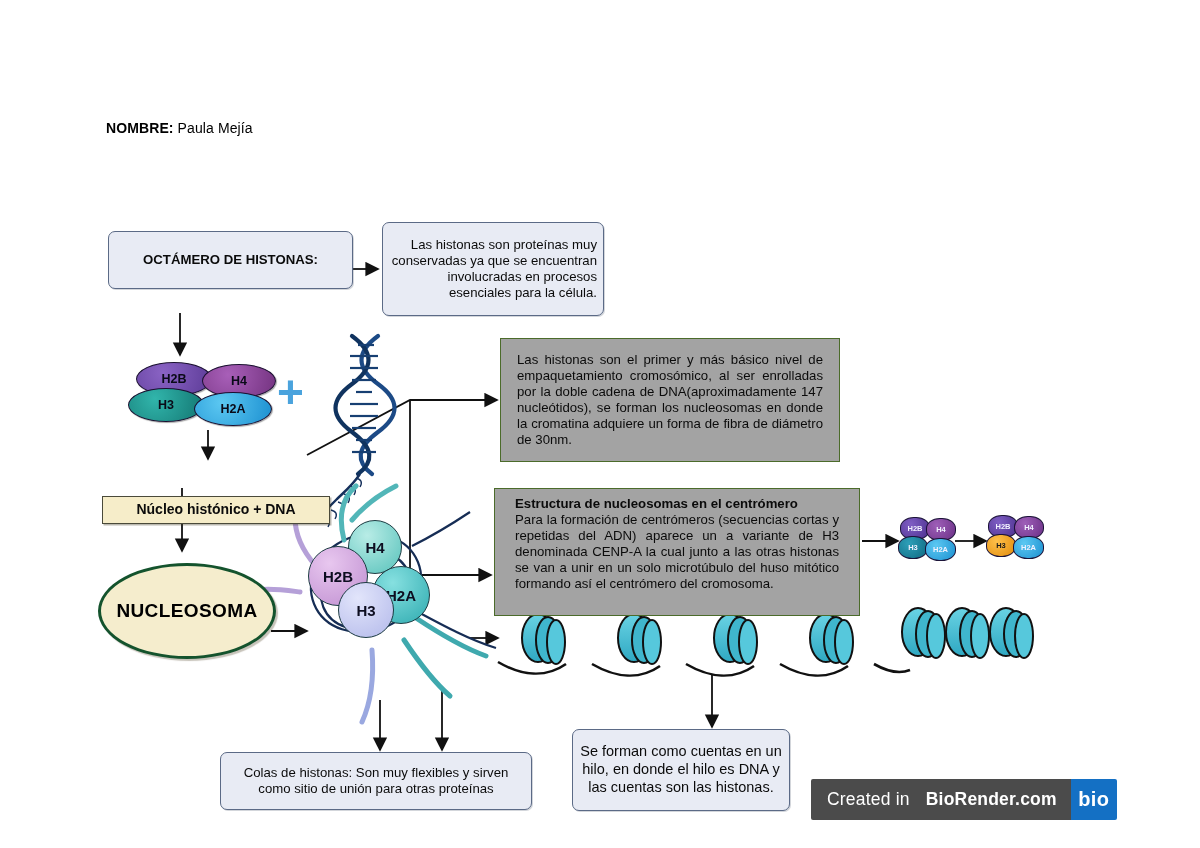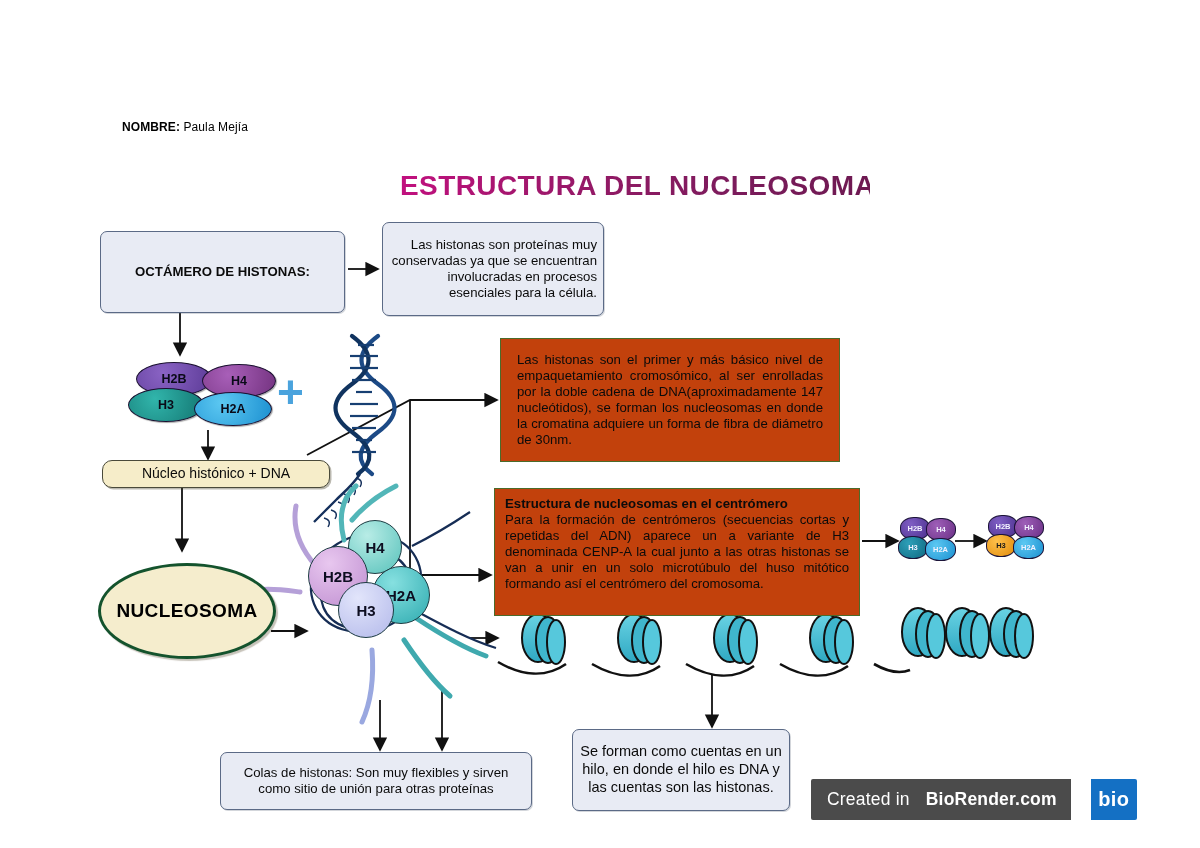--- a/index.html
+++ b/index.html
@@ -17,25 +17,24 @@
     height: 848px;
     background: #ffffff;
     overflow: hidden;
   }
 
   
   #nombre {
     position: absolute;
     left: 106px;
     top: 120px;
-    font-size: 12px;
+    font-size: 14px;
     color: #000;
     letter-spacing: 0.1px;
     white-space: nowrap;
-    margin-left: 16px;
   }
   #nombre .lbl { font-weight: bold; }
 
   #title {
     position: absolute;
     left: 400px;
     top: 170px;
     width: 470px;
     text-align: center;
     font-size: 28px;
@@ -63,34 +62,35 @@
   }
   .box .inner { width: 100%; padding: 0 6px; }
 
   .box-blue {
     background: #e8ebf4;
     border: 1.4px solid #5b6a86;
     border-radius: 7px;
     box-shadow: 1px 1px 0 rgba(80,90,110,.25);
   }
   .box-green {
-    background: #c2410c;
+    background: #a3a3a3;
     border: 1.6px solid #4b6b2a;
     text-align: justify;
   }
   .box-green .inner { text-align: justify; }
   .box-green .hd { font-weight: bold; display: block; text-align: left; }
 
   .box-yellow {
     background: #f6edc9;
     border: 1.8px solid #4a4a3a;
-    border-radius: 10px;
-    font-weight: normal;
+    border-radius: 0;
+    font-weight: bold;
     font-size: 14px;
     box-shadow: 1.5px 1.5px 0 rgba(60,55,30,.35);
+    margin-top: 36px;
   }
 
   .ellipse {
     position: absolute;
     background: #f5edcd;
     border: 3px solid #14532d;
     border-radius: 50%;
     display: flex;
     align-items: center;
     justify-content: center;
@@ -165,21 +165,20 @@
   
   #biorender {
     position: absolute;
     left: 811px;
     top: 779px;
     height: 41px;
     display: flex;
     align-items: stretch;
     border-radius: 2px;
     overflow: hidden;
-    gap: 20px;
   }
   #biorender .br-text {
     background: #4b4b4b;
     color: #ffffff;
     font-size: 17.5px;
     display: flex;
     align-items: center;
     padding: 0 14px 0 16px;
     letter-spacing: .2px;
     white-space: nowrap;
@@ -200,21 +199,20 @@
 </head>
 <body>
 
 <div id="page">
 
   <div id="nombre">
     <span class="lbl">NOMBRE:</span>
     <span>Paula Mejía</span>
   </div>
 
-  <div id="title">ESTRUCTURA DEL NUCLEOSOMA</div>
 
   <svg class="svg-layer" viewBox="0 0 1200 848">
     <defs>
       <marker id="arrow" markerWidth="9" markerHeight="9" refX="7" refY="4" orient="auto">
         <path d="M0,0 L8,4 L0,8 z" fill="#111"></path>
       </marker>
       <linearGradient id="gsphere1" x1="0" y1="0" x2="0.4" y2="1">
         <stop offset="0%" stop-color="#9ae3dd"></stop>
           <stop offset="100%" stop-color="#49b3ae"></stop>
       </linearGradient>
@@ -330,35 +328,35 @@
         </g>
         <g transform="translate(988,606)">
           <ellipse cx="18" cy="26" rx="16" ry="24" fill="url(#beadg)" stroke="#111" stroke-width="2"></ellipse>
           <ellipse cx="28" cy="28" rx="12" ry="23" fill="#3fb6cd" stroke="#111" stroke-width="2"></ellipse>
           <ellipse cx="36" cy="30" rx="9" ry="22" fill="#56c8dc" stroke="#111" stroke-width="2"></ellipse>
         </g>
       </g>
     </g>
   </svg>
 
-  <div class="box box-blue" style="left:100px; top:231px; width:245px; height:82px;justify-content:flex-end;">
+  <div class="box box-blue" style="left:108px; top:231px; width:245px; height:58px;justify-content:flex-end;">
     <div class="inner">
       <b>OCTÁMERO DE HISTONAS:</b><br>
     </div>
   </div>
 
   <div class="box box-blue" style="left:382px; top:222px; width:222px; height:94px;text-align:right;">
     <div class="inner">Las histonas son proteínas muy conservadas ya que se encuentran involucradas en procesos esenciales para la célula.</div>
   </div>
 
   <div class="box box-green" style="left:500px; top:338px; width:340px; height:124px; padding:8px 10px;">
     <div class="inner">Las histonas son el primer y más básico nivel de empaquetamiento cromosómico, al ser enrolladas por la doble cadena de DNA(aproximadamente 147 nucleótidos), se forman los nucleosomas en donde la cromatina adquiere un forma de fibra de diámetro de 30nm.</div>
   </div>
 
-  <div class="box box-green" style="left:494px; top:488px; width:366px; height:128px; padding:7px 4px; align-items:flex-start;">
+  <div class="box box-green" style="left:494px; top:488px; width:366px; height:128px; padding:7px 14px; align-items:flex-start;">
     <div class="inner">
       <span class="hd">Estructura de nucleosomas en el centrómero</span>
       <span>Para la formación de centrómeros (secuencias cortas y repetidas del ADN) aparece un a variante de H3 denominada CENP-A la cual junto a las otras histonas se van a unir en un solo microtúbulo del huso mitótico formando así el centrómero del cromosoma.</span>
     </div>
   </div>
 
   <div class="box box-yellow" style="left:102px; top:460px; width:228px; height:28px;">
     <div class="inner">Núcleo histónico + DNA</div>
   </div>
 

